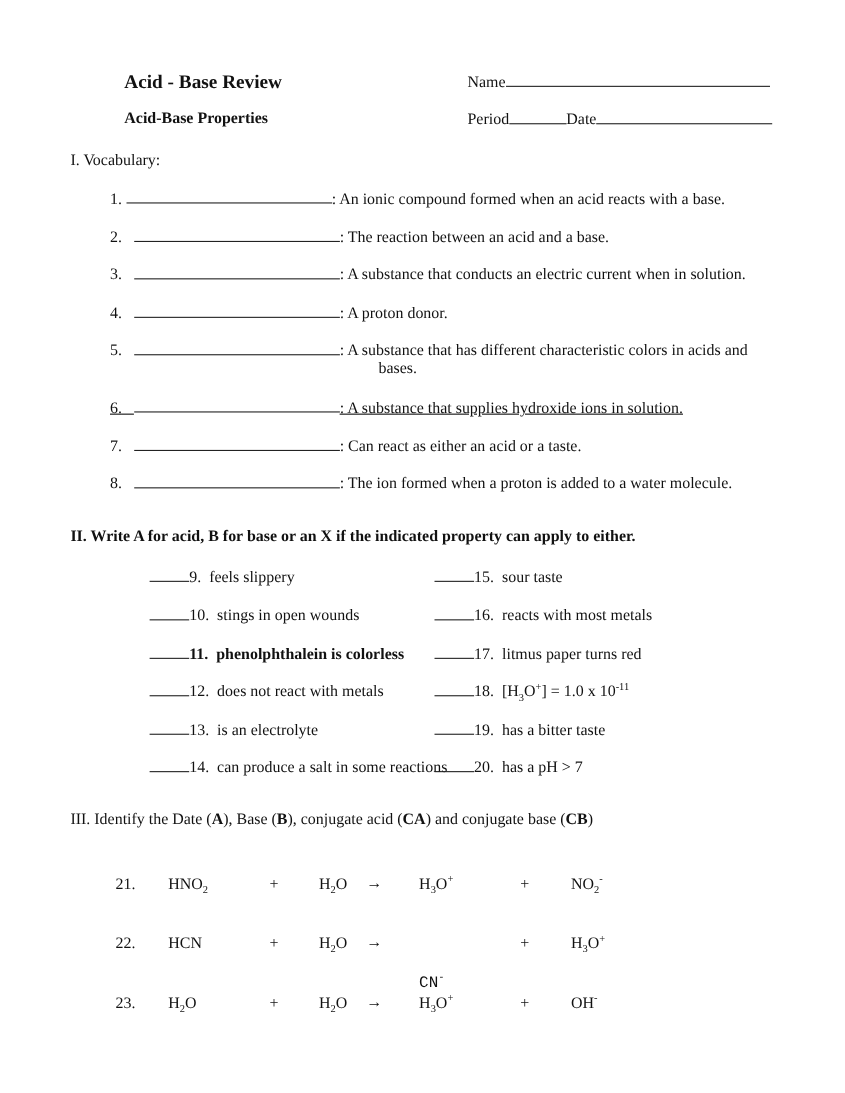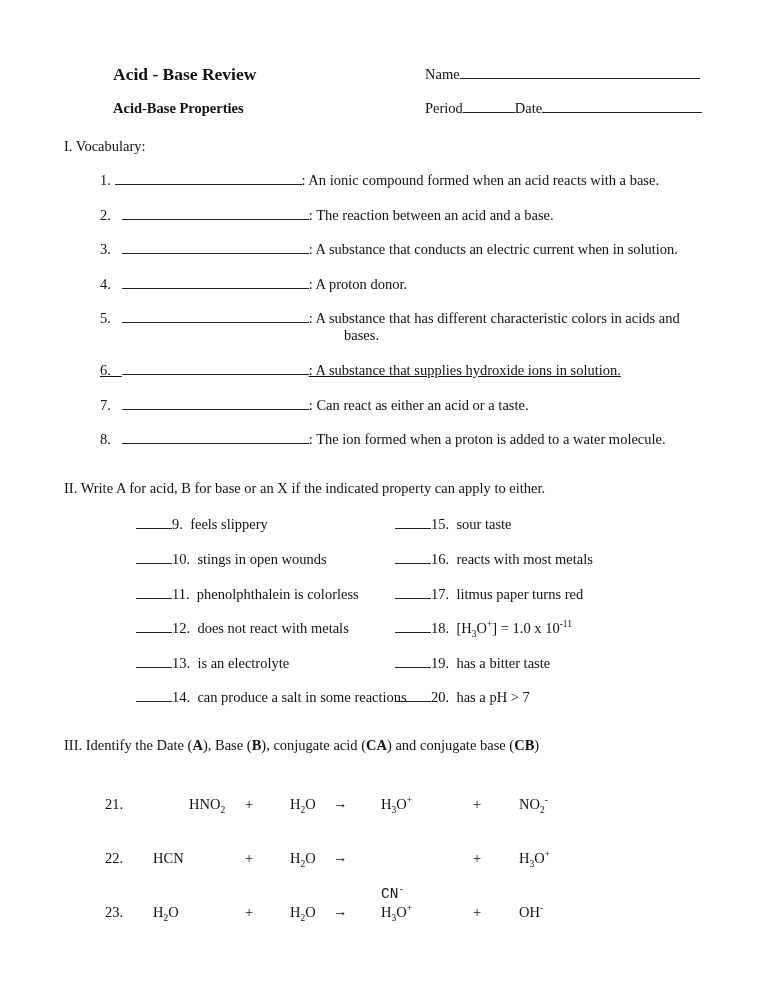--- a/index.html
+++ b/index.html
@@ -30,41 +30,41 @@
 <div class="abs" style="left:100px;top:172px;"><span>1.</span> <span class="blank" style="width:187px;"></span><span>:  An ionic compound formed when an acid reacts with a base.</span></div>
 <div class="abs" style="left:100px;top:207px;"><span>2.</span>&nbsp;&nbsp;&nbsp;<span class="blank" style="width:187px;"></span><span>:  The reaction between an acid and a base.</span></div>
 <div class="abs" style="left:100px;top:241px;"><span>3.</span>&nbsp;&nbsp;&nbsp;<span class="blank" style="width:187px;"></span><span>:  A substance that conducts an electric current when in solution.</span></div>
 <div class="abs" style="left:100px;top:276px;"><span>4.</span>&nbsp;&nbsp;&nbsp;<span class="blank" style="width:187px;"></span><span>:  A proton donor.</span></div>
 <div class="abs" style="left:100px;top:310px;"><span>5.</span>&nbsp;&nbsp;&nbsp;<span class="blank" style="width:187px;"></span><span>:  A substance that has different characteristic colors in acids and</span></div>
 <div class="abs" style="left:316px;top:327px;margin-left:28px;">bases.</div>
 <div class="abs" style="left:100px;top:362px;text-decoration:underline;"><span>6.</span>&nbsp;&nbsp;&nbsp;<span class="blank" style="width:187px;"></span><span>:  A substance that supplies hydroxide ions in solution.</span></div>
 <div class="abs" style="left:100px;top:397px;"><span>7.</span>&nbsp;&nbsp;&nbsp;<span class="blank" style="width:187px;"></span><span>:  Can react as either an acid or a taste.</span></div>
 <div class="abs" style="left:100px;top:431px;"><span>8.</span>&nbsp;&nbsp;&nbsp;<span class="blank" style="width:187px;"></span><span>:  The ion formed when a proton is added to a water molecule.</span></div>
 
-<div class="abs" style="left:64px;top:480px;">II.   Write A for acid, B for base or an X if the indicated property can apply to either.</div>
+<div class="abs" style="left:64px;top:480px;font-weight:bold;">II.   Write A for acid, B for base or an X if the indicated property can apply to either.</div>
 
 <div class="abs" style="left:136px;top:516px;"><span class="blank" style="width:36px;"></span><span>9.</span>&nbsp; <span>feels slippery</span></div>
 <div class="abs" style="left:136px;top:551px;"><span class="blank" style="width:36px;"></span><span>10.</span>&nbsp; <span>stings in open wounds</span></div>
-<div class="abs" style="left:136px;top:586px;"><span class="blank" style="width:36px;"></span><span>11.</span>&nbsp; <span>phenolphthalein is colorless</span></div>
+<div class="abs" style="left:136px;top:586px;font-weight:bold;"><span class="blank" style="width:36px;"></span><span>11.</span>&nbsp; <span>phenolphthalein is colorless</span></div>
 <div class="abs" style="left:136px;top:620px;"><span class="blank" style="width:36px;"></span><span>12.</span>&nbsp; <span>does not react with metals</span></div>
 <div class="abs" style="left:136px;top:655px;"><span class="blank" style="width:36px;"></span><span>13.</span>&nbsp; <span>is an electrolyte</span></div>
 <div class="abs" style="left:136px;top:689px;"><span class="blank" style="width:36px;"></span><span>14.</span>&nbsp; <span>can produce a salt in some reactions</span></div>
 
 <div class="abs" style="left:395px;top:516px;"><span class="blank" style="width:36px;"></span><span>15.</span>&nbsp; <span>sour taste</span></div>
 <div class="abs" style="left:395px;top:551px;"><span class="blank" style="width:36px;"></span><span>16.</span>&nbsp; <span>reacts with most metals</span></div>
 <div class="abs" style="left:395px;top:586px;"><span class="blank" style="width:36px;"></span><span>17.</span>&nbsp; <span>litmus paper turns red</span></div>
 <div class="abs" style="left:395px;top:620px;"><span class="blank" style="width:36px;"></span><span>18.</span>&nbsp; <span>[H<sub>3</sub>O<sup>+</sup>] = 1.0 x 10<sup>-11</sup></span></div>
 <div class="abs" style="left:395px;top:655px;"><span class="blank" style="width:36px;"></span><span>19.</span>&nbsp; <span>has a bitter taste</span></div>
 <div class="abs" style="left:395px;top:689px;"><span class="blank" style="width:36px;"></span><span>20.</span>&nbsp; <span>has a pH &gt; 7</span></div>
 
 <div class="abs" style="left:64px;top:737px;"><span>III.  Identify the Date (</span><span class="bold">A</span><span>), Base (</span><span class="bold">B</span><span>), conjugate acid (</span><span class="bold">CA</span><span>) and conjugate base (</span><span class="bold">CB</span><span>)</span></div>
 
 <div>
   <div class="abs" style="left:105px;top:796px;">21.</div>
-  <div class="abs" style="left:153px;top:796px;margin-left:36px;">HNO<sub>2</sub></div>
+  <div class="abs" style="left:153px;top:796px;">HNO<sub>2</sub></div>
   <div class="abs" style="left:245px;top:796px;">+</div>
   <div class="abs" style="left:290px;top:796px;">H<sub>2</sub>O</div>
   <div class="abs" style="left:333px;top:795px;">→</div>
   <div class="abs" style="left:381px;top:796px;">H<sub>3</sub>O<sup>+</sup></div>
   <div class="abs" style="left:473px;top:796px;">+</div>
   <div class="abs" style="left:519px;top:796px;">NO<sub>2</sub><sup>-</sup></div>
 </div>
 
 <div>
   <div class="abs" style="left:105px;top:850px;">22.</div>

